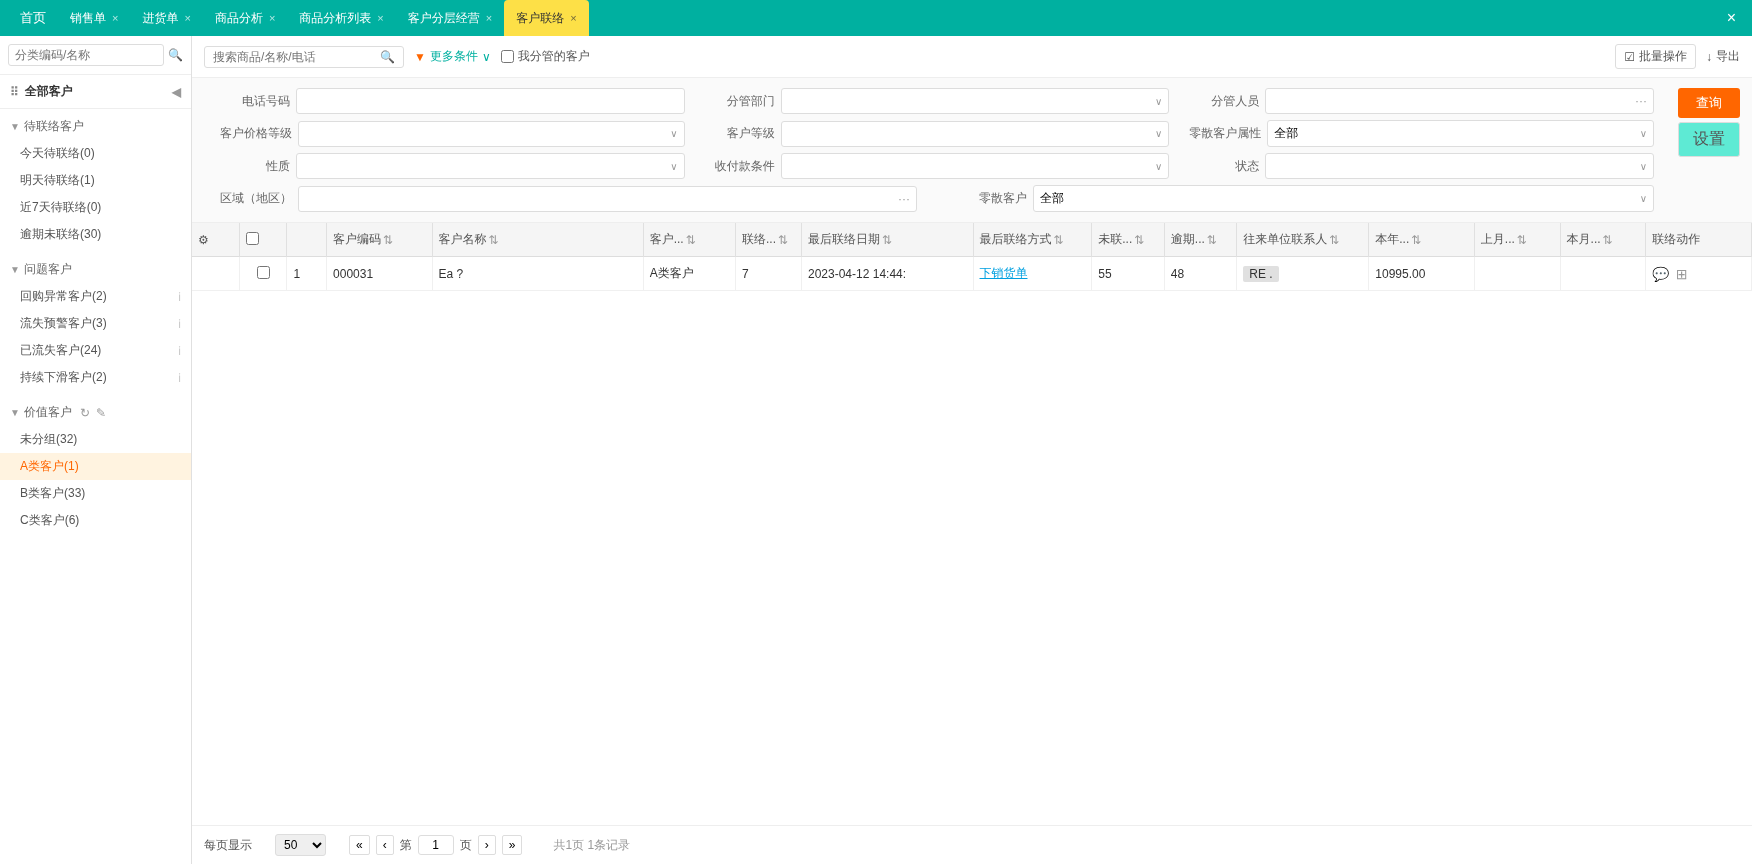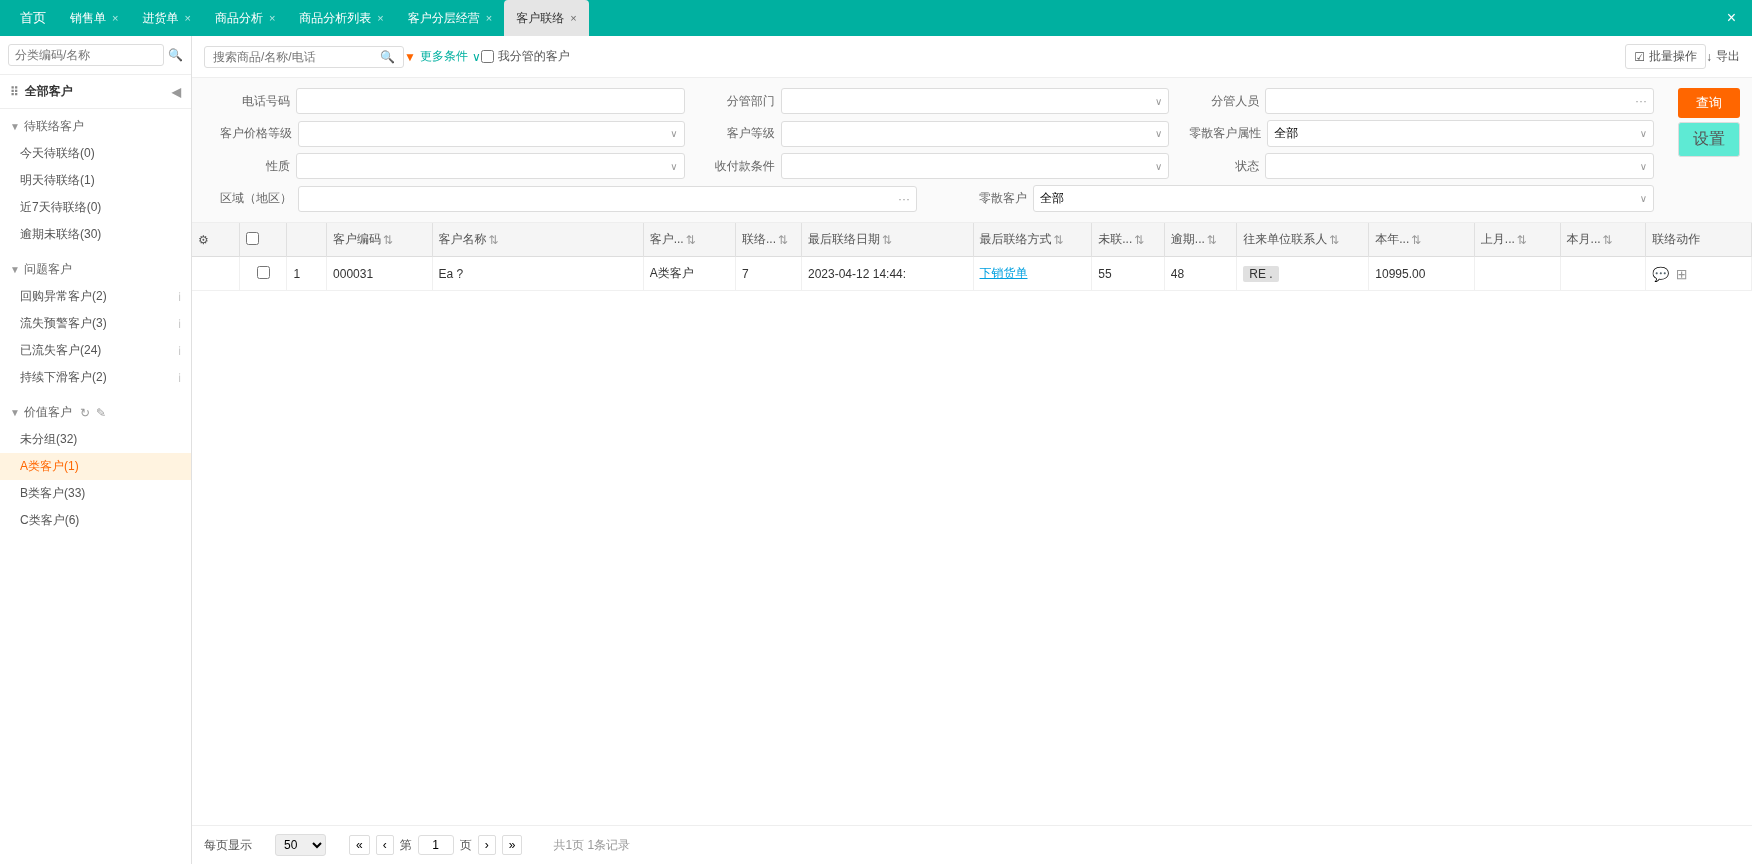--- a/index.html
+++ b/index.html
@@ -19,21 +19,21 @@
       padding: 0 12px;
       height: 36px;
       display: flex;
       align-items: center;
       cursor: pointer;
       color: white;
       font-size: 13px;
       white-space: nowrap;
     }
     .top-nav .nav-item.active {
-      background: #e5e5e5;
+      background: #fde047;
       color: #333;
       border-radius: 4px 4px 0 0;
       justify-content: flex-end;
     }
     .top-nav .nav-item .close-icon {
       margin-left: 6px;
       font-size: 11px;
       opacity: 0.7;
     }
     .top-nav .spacer { flex: 1; }
@@ -124,20 +124,21 @@
       margin: 0;
       overflow: hidden;
     }
 
     
     .filter-bar {
       padding: 8px 12px;
       border-bottom: 1px solid #eee;
       display: flex;
       align-items: center;
+      gap: 10px;
     }
     .filter-search {
       display: flex;
       align-items: center;
       border: 1px solid #ddd;
       border-radius: 3px;
       padding: 3px 8px;
       gap: 4px;
       width: 200px;
     }

